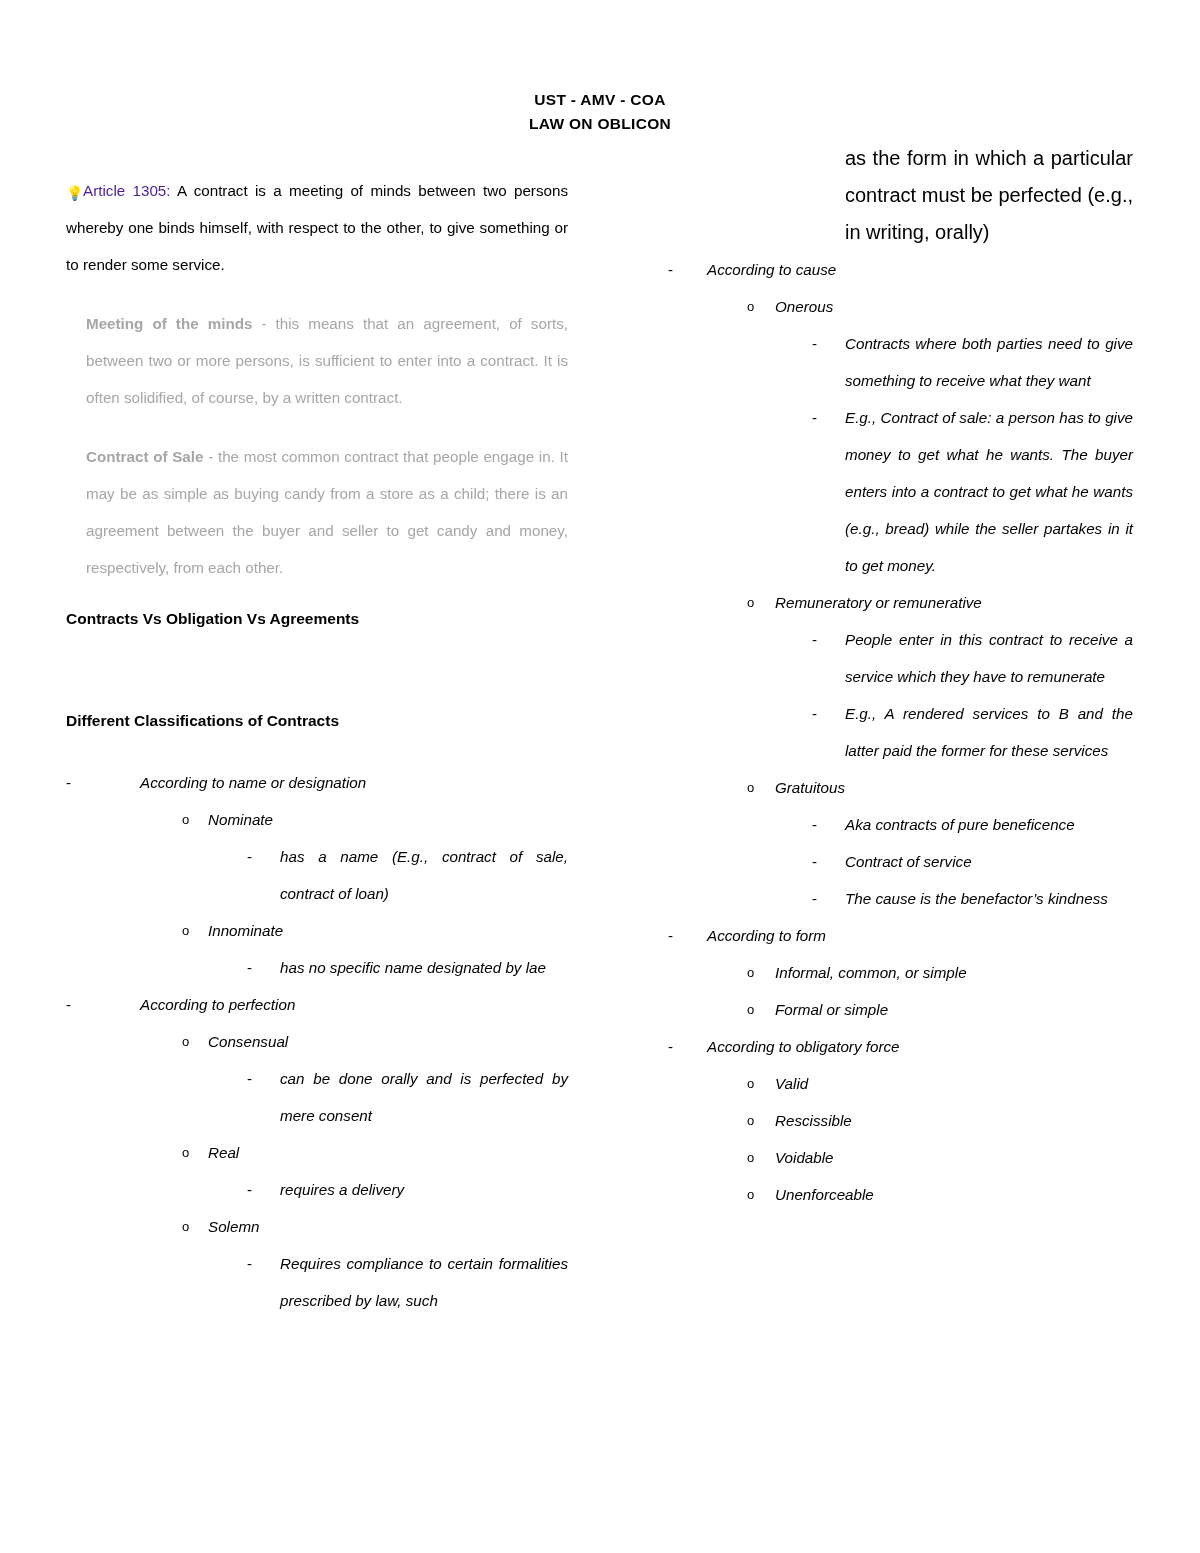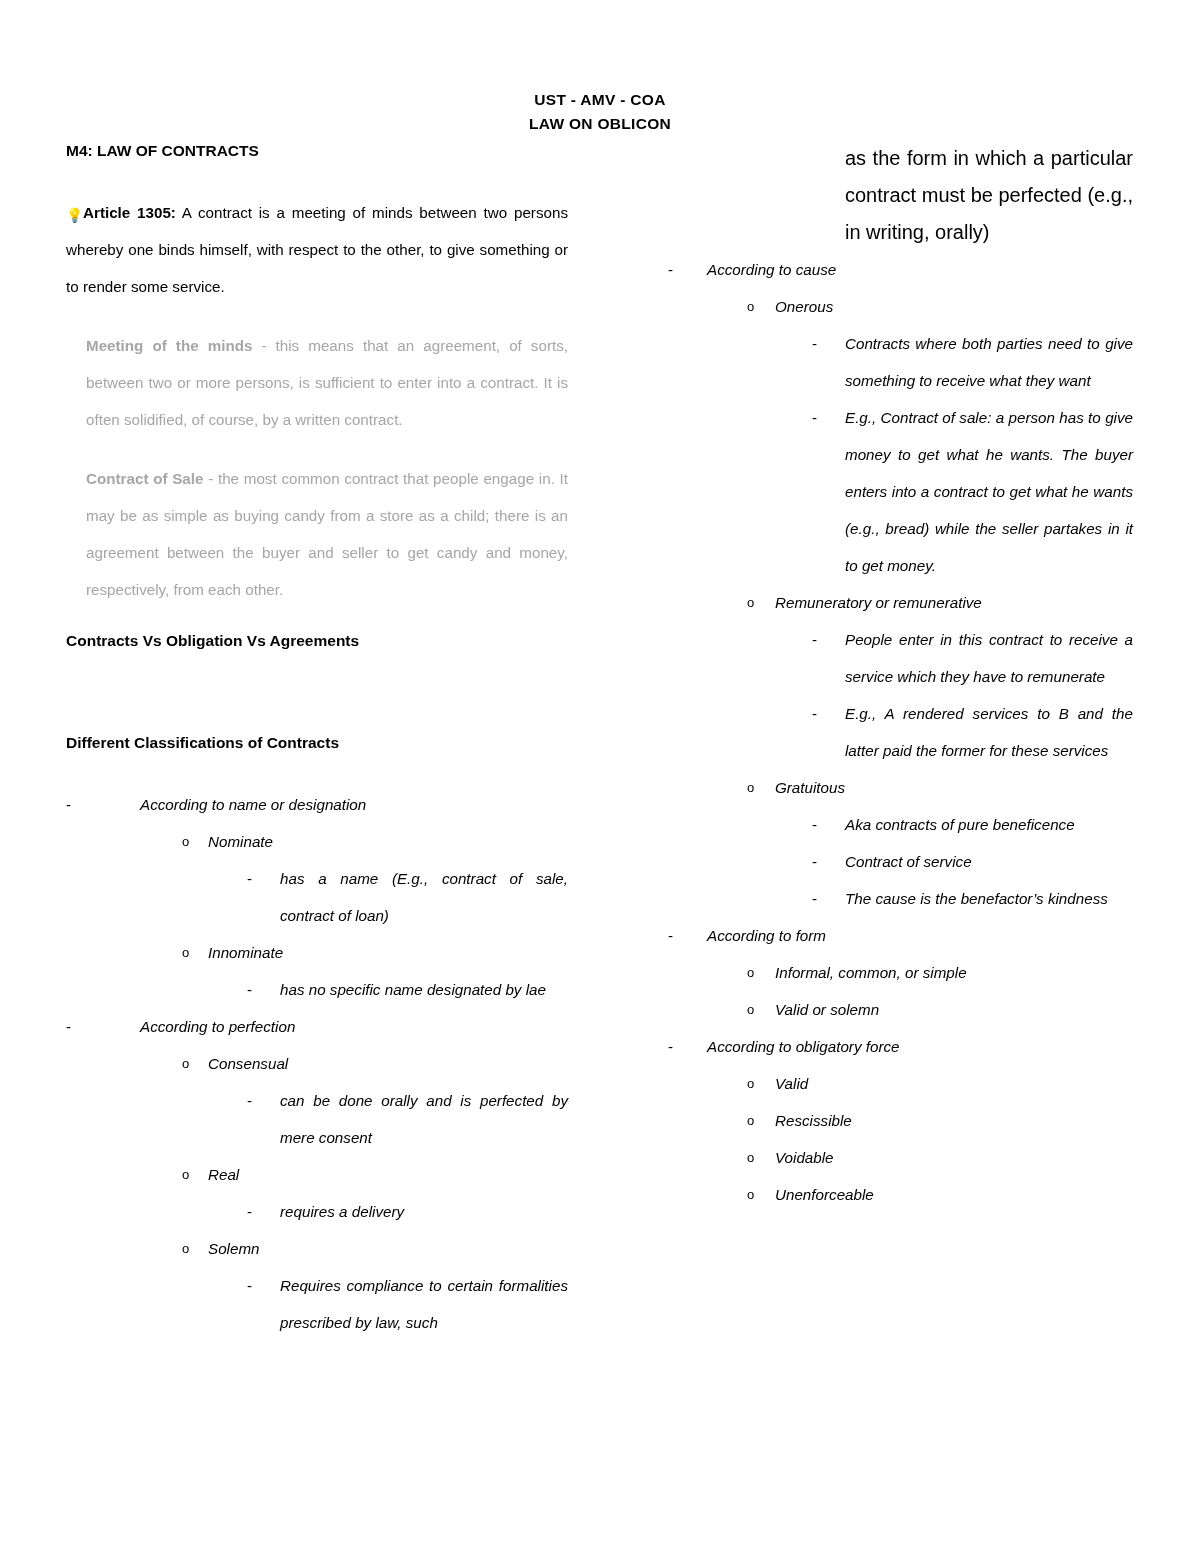--- a/index.html
+++ b/index.html
@@ -66,22 +66,22 @@
     margin: 0;
   }
   .para.grey {
     color: #a6a6a6;
     margin-left: 20px;
   }
   .para b {
     font-weight: bold;
   }
   .art-label {
-    color: #000000;
-    font-weight: bold;
+    color: #4c1d95;
+    font-weight: normal;
   }
   .bulb {
     font-size: 14px;
     line-height: 1;
     display: inline-block;
     width: 17px;
     vertical-align: -2px;
   }
   .spacer-22 { height: 22px; }
   .spacer-32 { height: 32px; }
@@ -147,21 +147,20 @@
 
 <div class="page">
 
   <div class="doc-header">
     <div>UST - AMV - COA</div>
     <div>LAW ON OBLICON</div>
   </div>
 
   <div class="col col-left">
 
-    <div class="sec-title">M4: LAW OF CONTRACTS</div>
 
     <div class="spacer-32"></div>
 
     <p class="para"><span class="bulb">💡</span><span class="art-label">Article 1305:</span><span> A contract is a meeting of minds between two persons whereby one binds himself, with respect to the other, to give something or to render some service.</span></p>
 
     <div class="spacer-22"></div>
 
     <p class="para grey"><b>Meeting of the minds</b><span> - this means that an agreement, of sorts, between two or more persons, is sufficient to enter into a contract. It is often solidified, of course, by a written contract.</span></p>
 
     <div class="spacer-22"></div>
@@ -282,21 +281,21 @@
         <li class="bitem lvl1">
           <span class="mk">-</span>
           <span class="tx">According to form</span>
         </li>
         <li class="bitem lvl2">
           <span class="mk circ">o</span>
           <span class="tx">Informal, common, or simple</span>
         </li>
         <li class="bitem lvl2">
           <span class="mk circ">o</span>
-          <span class="tx">Valid or solemn</span>
+          <span class="tx">Formal or simple</span>
         </li>
         <li class="bitem lvl1">
           <span class="mk">-</span>
           <span class="tx">According to obligatory force</span>
         </li>
         <li class="bitem lvl2">
           <span class="mk circ">o</span>
           <span class="tx">Valid</span>
         </li>
         <li class="bitem lvl2">

